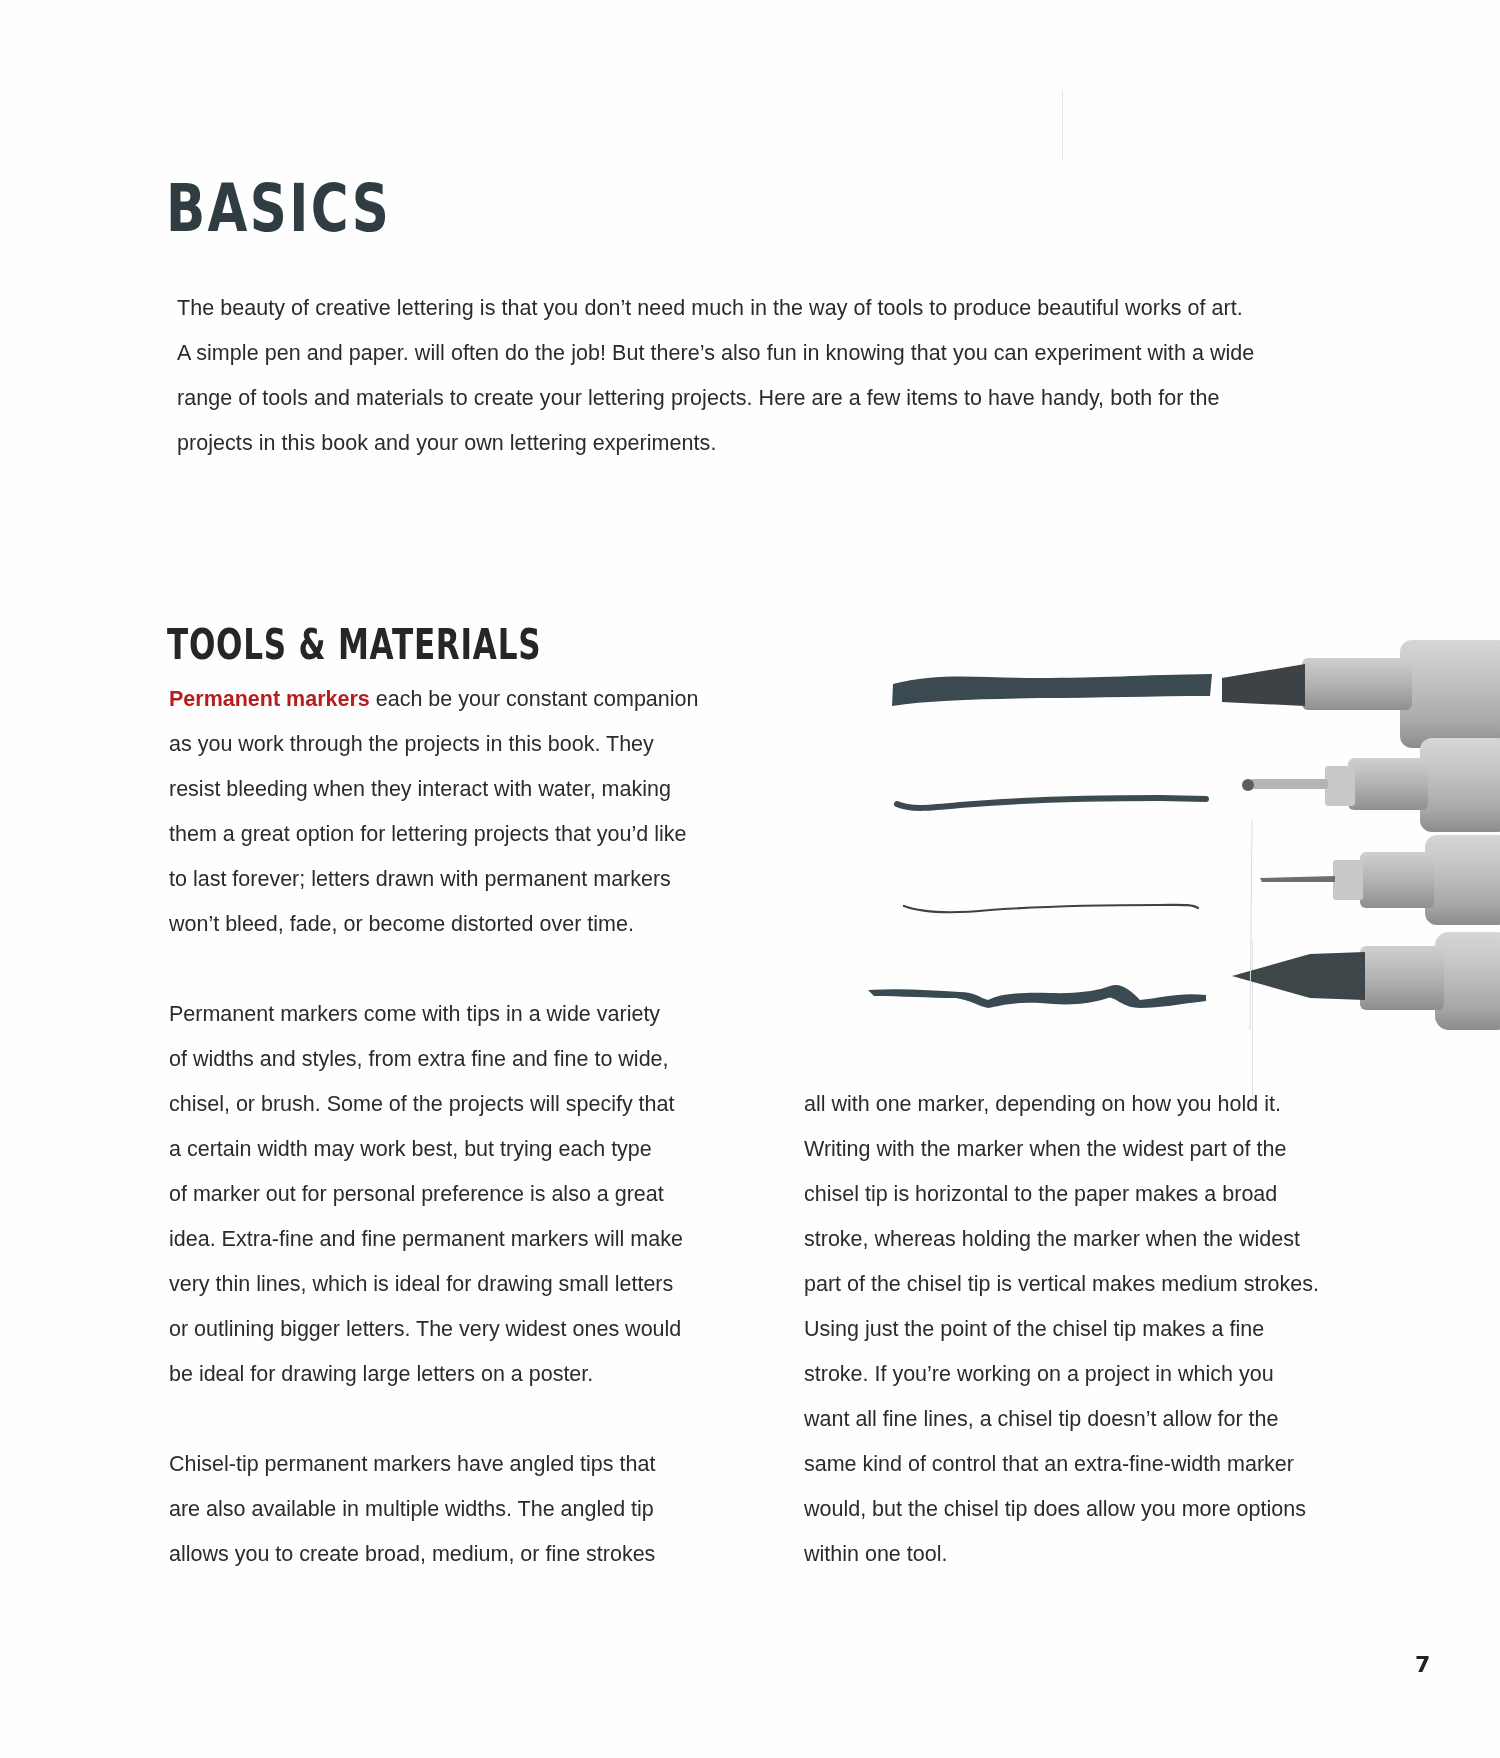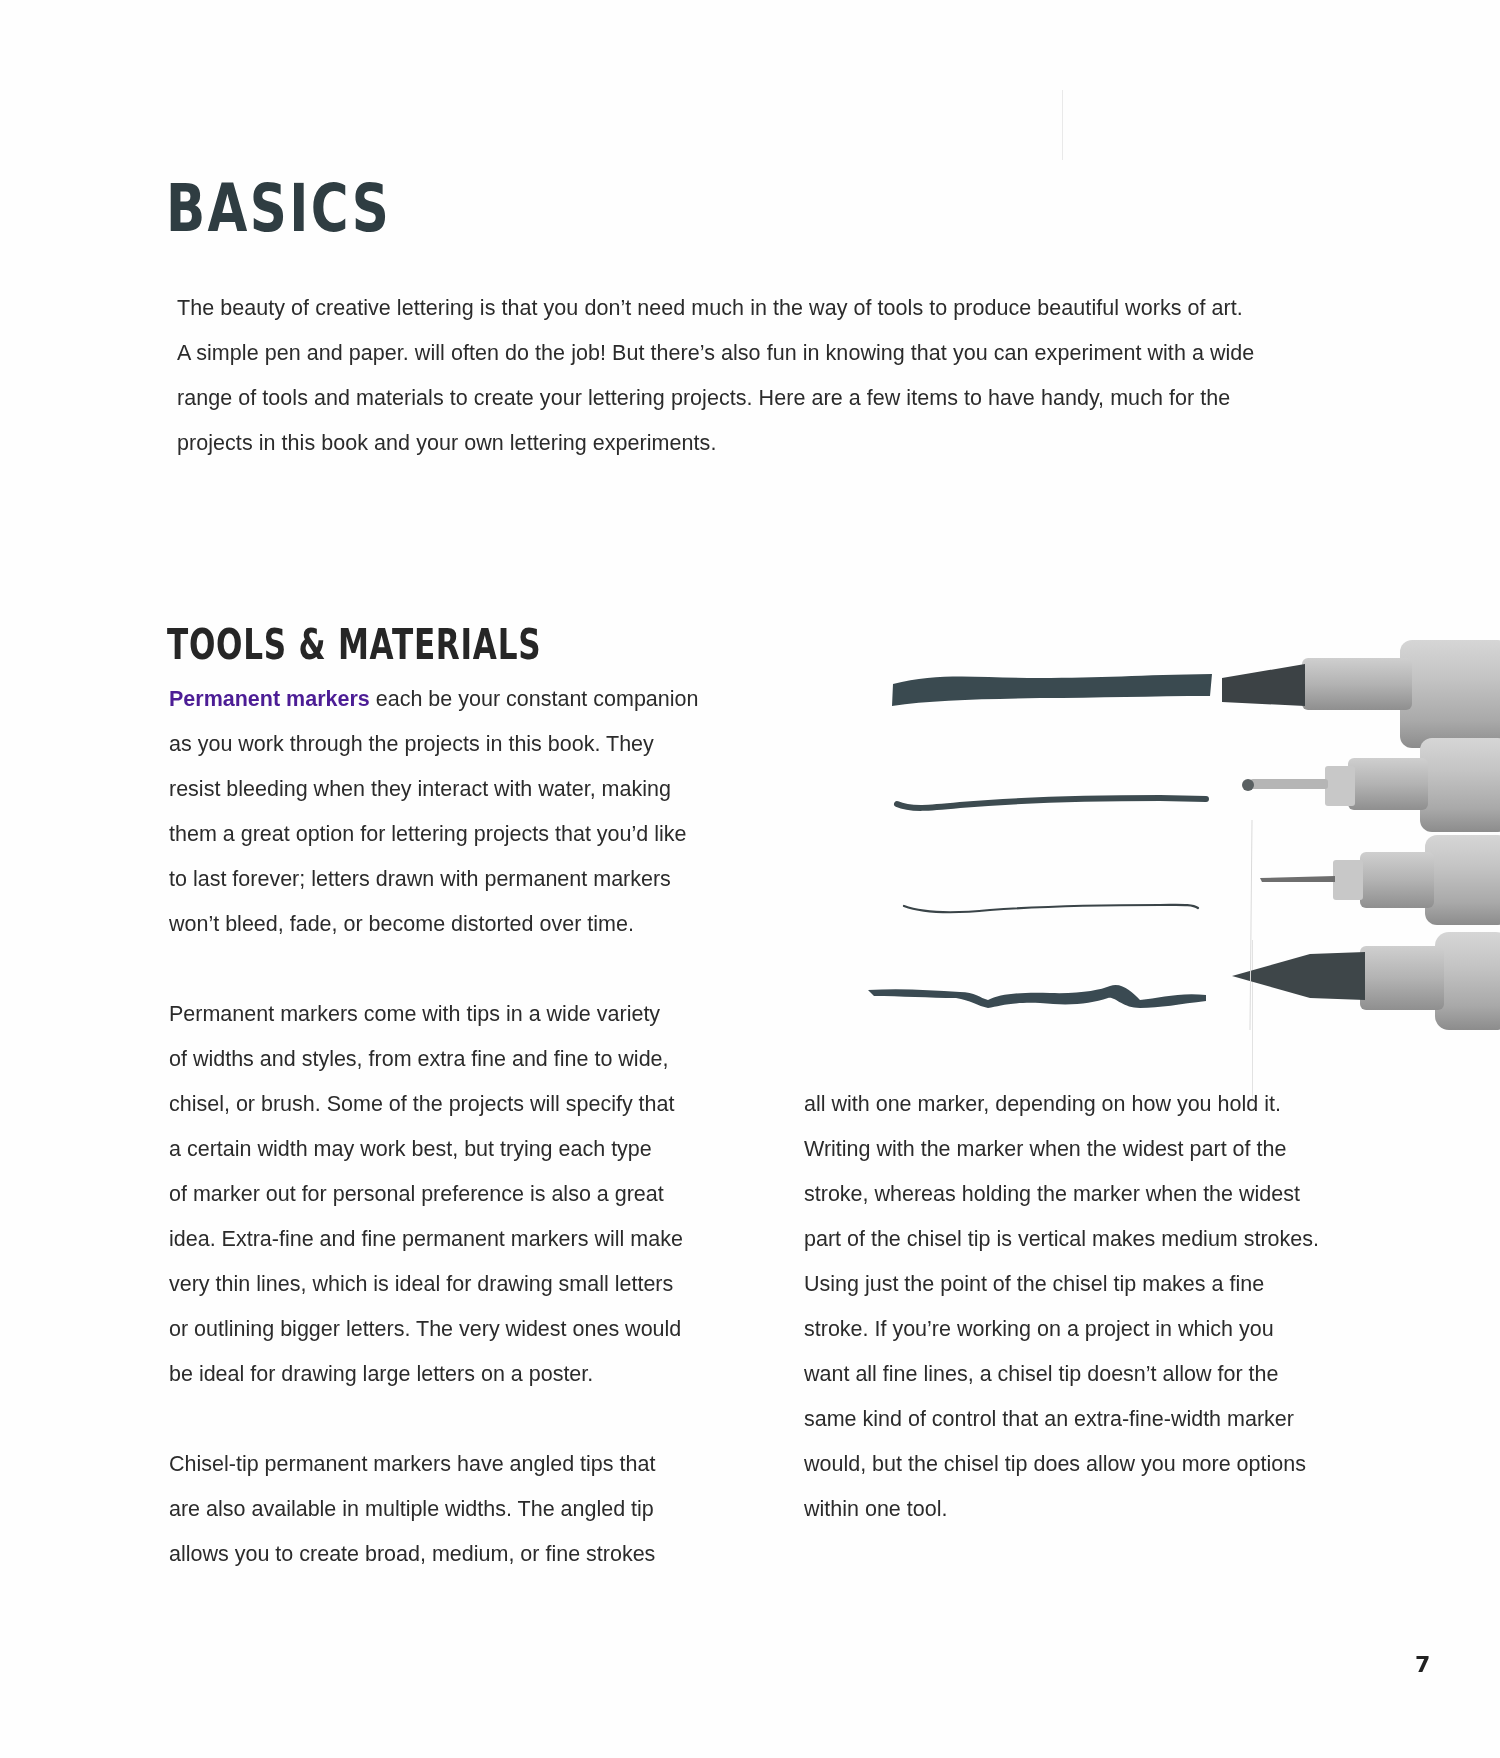--- a/index.html
+++ b/index.html
@@ -70,21 +70,21 @@
       position: absolute;
       font-size: 21.5px;
       line-height: 45px;
       color: #2b2b2b;
     }
     .col p { margin: 0; }
     .col-left { left: 169px; top: 677px; width: 620px; }
     .col-left .para { margin-bottom: 45px; }
     .col-right { left: 804px; top: 1082px; width: 620px; }
     .line { display: block; white-space: nowrap; }
-    strong { font-weight: bold; color: #4c1d95; }
+    strong { font-weight: bold; color: #b91c1c; }
     .illustration {
       position: absolute;
       left: 860px;
       top: 620px;
       width: 640px;
       height: 420px;
     }
     .page-number {
       position: absolute;
       left: 1415px;
@@ -101,21 +101,21 @@
 <div class="page">
 
   <div class="scan-line" style="left:1062px; top:90px; height:70px;"></div>
   <div class="scan-line" style="left:1252px; top:940px; height:160px; background:#e2e2e2;"></div>
 
   <h1 class="title-basics">BASICS</h1>
 
   <p class="intro">
     <span class="line">The beauty of creative lettering is that you don’t need much in the way of tools to produce beautiful works of art.</span>
     <span class="line">A simple pen and paper. will often do the job! But there’s also fun in knowing that you can experiment with a wide</span>
-    <span class="line">range of tools and materials to create your lettering projects. Here are a few items to have handy, much for the</span>
+    <span class="line">range of tools and materials to create your lettering projects. Here are a few items to have handy, both for the</span>
     <span class="line">projects in this book and your own lettering experiments.</span>
   </p>
 
   <h2 class="title-tools">TOOLS &amp; MATERIALS</h2>
 
   <div class="col col-left">
     <p class="para">
       <span class="line"><strong>Permanent markers</strong><span> each be your constant companion</span></span>
       <span class="line">as you work through the projects in this book. They</span>
       <span class="line">resist bleeding when they interact with water, making</span>
@@ -138,20 +138,21 @@
       <span class="line">Chisel-tip permanent markers have angled tips that</span>
       <span class="line">are also available in multiple widths. The angled tip</span>
       <span class="line">allows you to create broad, medium, or fine strokes</span>
     </p>
   </div>
 
   <div class="col col-right">
     <p>
       <span class="line">all with one marker, depending on how you hold it.</span>
       <span class="line">Writing with the marker when the widest part of the</span>
+      <span class="line">chisel tip is horizontal to the paper makes a broad</span>
       <span class="line">stroke, whereas holding the marker when the widest</span>
       <span class="line">part of the chisel tip is vertical makes medium strokes.</span>
       <span class="line">Using just the point of the chisel tip makes a fine</span>
       <span class="line">stroke. If you’re working on a project in which you</span>
       <span class="line">want all fine lines, a chisel tip doesn’t allow for the</span>
       <span class="line">same kind of control that an extra-fine-width marker</span>
       <span class="line">would, but the chisel tip does allow you more options</span>
       <span class="line">within one tool.</span>
     </p>
   </div>

